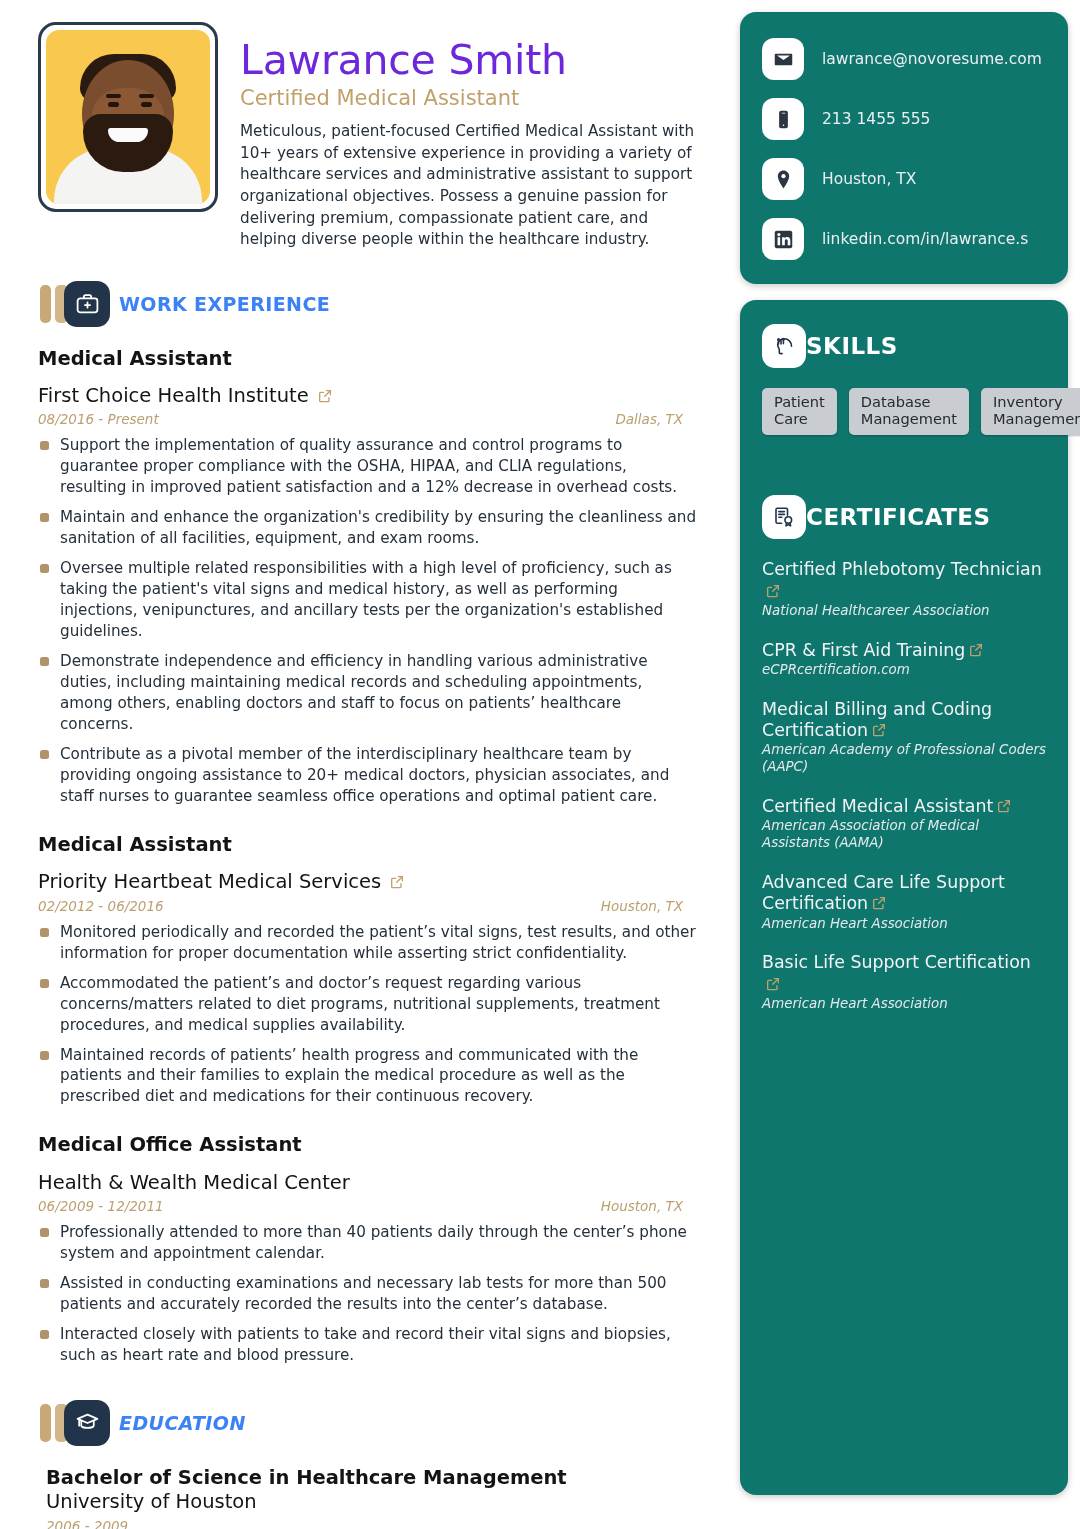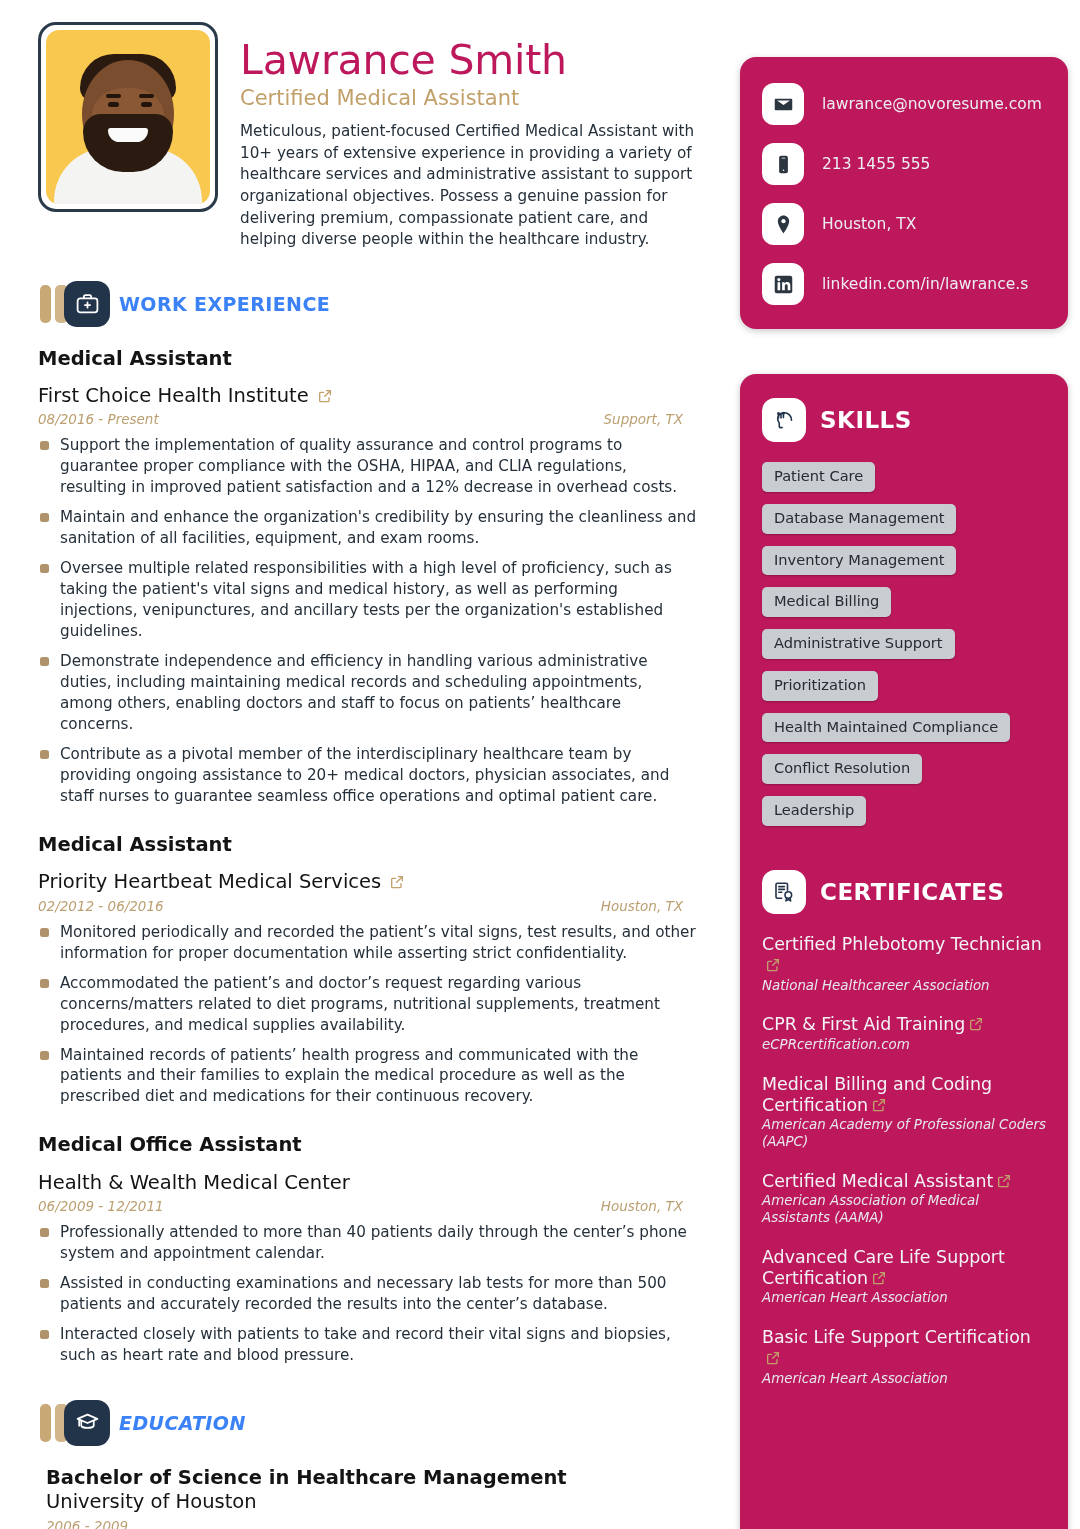--- a/index.html
+++ b/index.html
@@ -87,21 +87,21 @@
   .ph-smile {
     position: absolute; left: 50%; top: 98px; transform: translateX(-50%);
     width: 40px; height: 14px; background: #fbfbfb; border-radius: 4px 4px 18px 18px;
   }
 
   .hero-text { flex: 1 1 auto; padding-top: 16px; min-width: 0; }
 
   .name {
     font-size: 41px;
     font-weight: 400;
-    color: #be185d;
+    color: #6d28d9;
     letter-spacing: -0.2px;
     line-height: 1.08;
     margin-bottom: 4px;
   }
   .job-title {
     font-size: 21px;
     color: #c2a06a;
     font-weight: 400;
     margin-bottom: 11px;
   }
@@ -195,24 +195,23 @@
   .ext-icon { flex: 0 0 auto; width: 16px; height: 16px; display: inline-block; }
   .ext-icon svg { width: 16px; height: 16px; display: block; }
 
   
   .right-col {
     width: 365px;
     padding: 12px 12px 12px 25px;
   }
 
   .card {
-    background: #be185d;
+    background: #0f766e;
     border-radius: 16px;
     box-shadow: 0 2px 7px rgba(0,0,0,.22);
-    margin-top: 45px;
   }
   .card.contact { padding: 26px 22px 24px 22px; margin-bottom: 16px; }
   .card.sidebar-main { padding: 24px 22px 30px 22px; min-height: 1195px; }
 
   .contact-row {
     display: flex;
     align-items: center;
     gap: 18px;
     margin-bottom: 18px;
   }
@@ -228,39 +227,38 @@
   .contact-text {
     font-size: 15.5px;
     color: #eceff2;
     word-break: break-all;
   }
 
   
   .side-head {
     display: flex;
     align-items: center;
-    gap: 14px;
     margin-bottom: 20px;
   }
   .side-badge {
     flex: 0 0 auto;
     width: 44px; height: 44px;
     border-radius: 13px;
     background: #ffffff;
     display: flex; align-items: center; justify-content: center;
   }
   .side-badge svg { width: 24px; height: 24px; }
   .side-title {
     font-size: 23px;
     font-weight: 700;
     color: #ffffff;
     letter-spacing: 0.5px;
   }
 
-  .skill-list { display: flex; flex-direction: column; align-items: flex-start; gap: 12px; margin-bottom: 44px; }
+  .skill-list { display: flex; flex-direction: row; align-items: flex-start; gap: 12px; margin-bottom: 44px; }
   .skill-tag {
     background: #c9ccd1;
     color: #262b31;
     font-size: 14.6px;
     padding: 6px 12px 7px 12px;
     border-radius: 5px;
     line-height: 1.15;
     box-shadow: 0 1px 2px rgba(0,0,0,.25);
   }
 
@@ -333,21 +331,21 @@
           <span class="ext-icon">
             <svg viewBox="0 0 24 24" fill="none" stroke="#c2a06a" stroke-width="2" stroke-linecap="round" stroke-linejoin="round">
               <path d="M14 4h6v6"></path>
                 <path d="M20 4l-8.5 8.5"></path>
               <path d="M18 14.5V19a1.5 1.5 0 0 1-1.5 1.5h-11A1.5 1.5 0 0 1 4 19V8a1.5 1.5 0 0 1 1.5-1.5H10"></path>
             </svg>
           </span>
         </div>
         <div class="entry-meta">
           <span>08/2016 - Present</span>
-          <span class="loc">Support, TX</span>
+          <span class="loc">Dallas, TX</span>
         </div>
         <ul class="bullets">
           <li>Support the implementation of quality assurance and control programs to guarantee proper compliance with the OSHA, HIPAA, and CLIA regulations, resulting in improved patient satisfaction and a 12% decrease in overhead costs.</li>
           <li>Maintain and enhance the organization's credibility by ensuring the cleanliness and sanitation of all facilities, equipment, and exam rooms.</li>
           <li>Oversee multiple related responsibilities with a high level of proficiency, such as taking the patient's vital signs and medical history, as well as performing injections, venipunctures, and ancillary tests per the organization's established guidelines.</li>
           <li>Demonstrate independence and efficiency in handling various administrative duties, including maintaining medical records and scheduling appointments, among others, enabling doctors and staff to focus on patients’ healthcare concerns.</li>
           <li>Contribute as a pivotal member of the interdisciplinary healthcare team by providing ongoing assistance to 20+ medical doctors, physician associates, and staff nurses to guarantee seamless office operations and optimal patient care.</li>
         </ul>
       </div>
 

